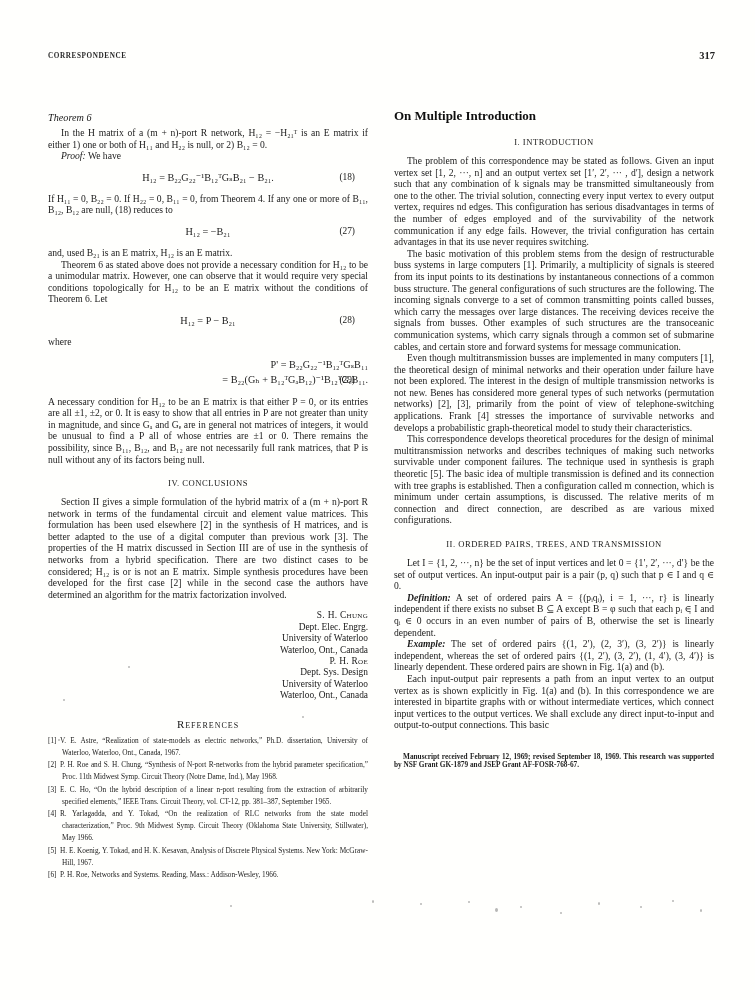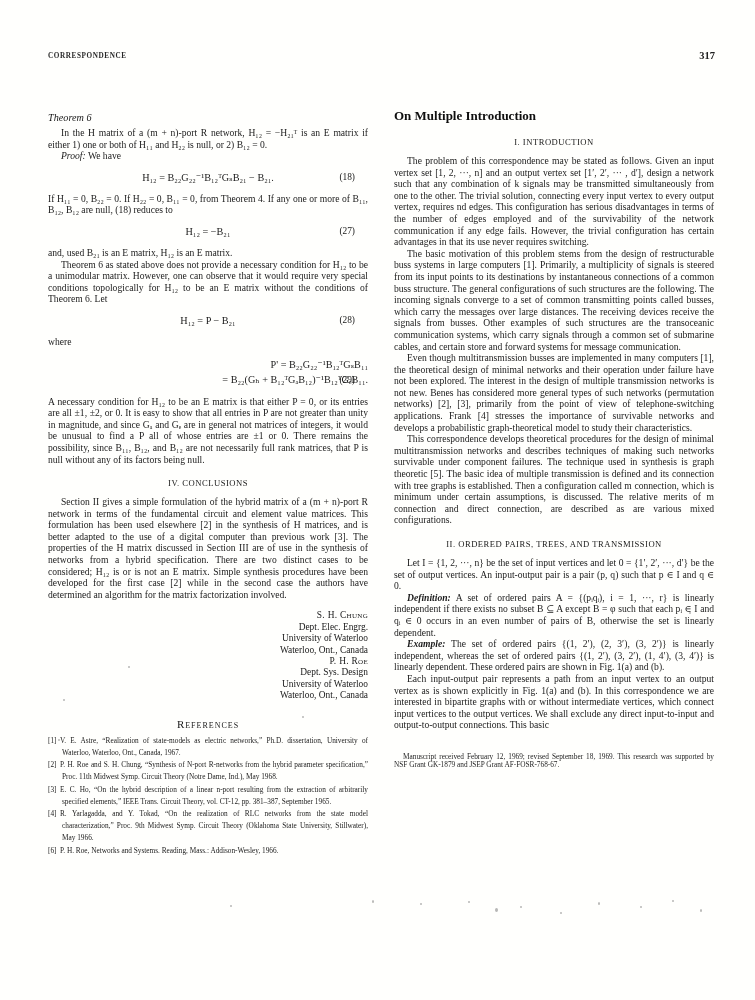--- a/index.html
+++ b/index.html
@@ -152,20 +152,21 @@
     text-indent: -14px;
     margin-bottom: 0.5px;
     color: #1c1c1c;
   }
   ol.refs li .tag { display: inline-block; width: 12px; text-indent: 0; }
 
   
   .footnote-wrap {
     margin-top: 18px;
     padding-top: 4px;
+    font-weight: bold;
   }
   .footnote {
     font-size: 7.3px;
     line-height: 8.4px;
     text-align: justify;
     text-indent: 9px;
     color: #1f1f1f;
   }
 
   
@@ -246,20 +247,21 @@
         <div>Waterloo, Ont., Canada</div>
       </div>
 
       <div class="ref-head">References</div>
 
       <ol class="refs">
         <li><span class="tag">[1]</span><span>V. E. Astre, “Realization of state-models as electric networks,” Ph.D. dissertation, University of Waterloo, Waterloo, Ont., Canada, 1967.</span></li>
         <li><span class="tag">[2]</span><span>P. H. Roe and S. H. Chung, “Synthesis of N-port R-networks from the hybrid parameter specification,” Proc. 11th Midwest Symp. Circuit Theory (Notre Dame, Ind.), May 1968.</span></li>
         <li><span class="tag">[3]</span><span>E. C. Ho, “On the hybrid description of a linear n-port resulting from the extraction of arbitrarily specified elements,” IEEE Trans. Circuit Theory, vol. CT-12, pp. 381–387, September 1965.</span></li>
         <li><span class="tag">[4]</span><span>R. Yarlagadda, and Y. Tokad, “On the realization of RLC networks from the state model characterization,” Proc. 9th Midwest Symp. Circuit Theory (Oklahoma State University, Stillwater), May 1966.</span></li>
+        <li><span class="tag">[5]</span><span>H. E. Koenig, Y. Tokad, and H. K. Kesavan, Analysis of Discrete Physical Systems.  New York: McGraw-Hill, 1967.</span></li>
         <li><span class="tag">[6]</span><span>P. H. Roe, Networks and Systems.  Reading, Mass.: Addison-Wesley, 1966.</span></li>
       </ol>
 
     </div>
 
     <div class="col">
 
       <div class="art-title">On Multiple Introduction</div>
 
       <div class="sec-head">

